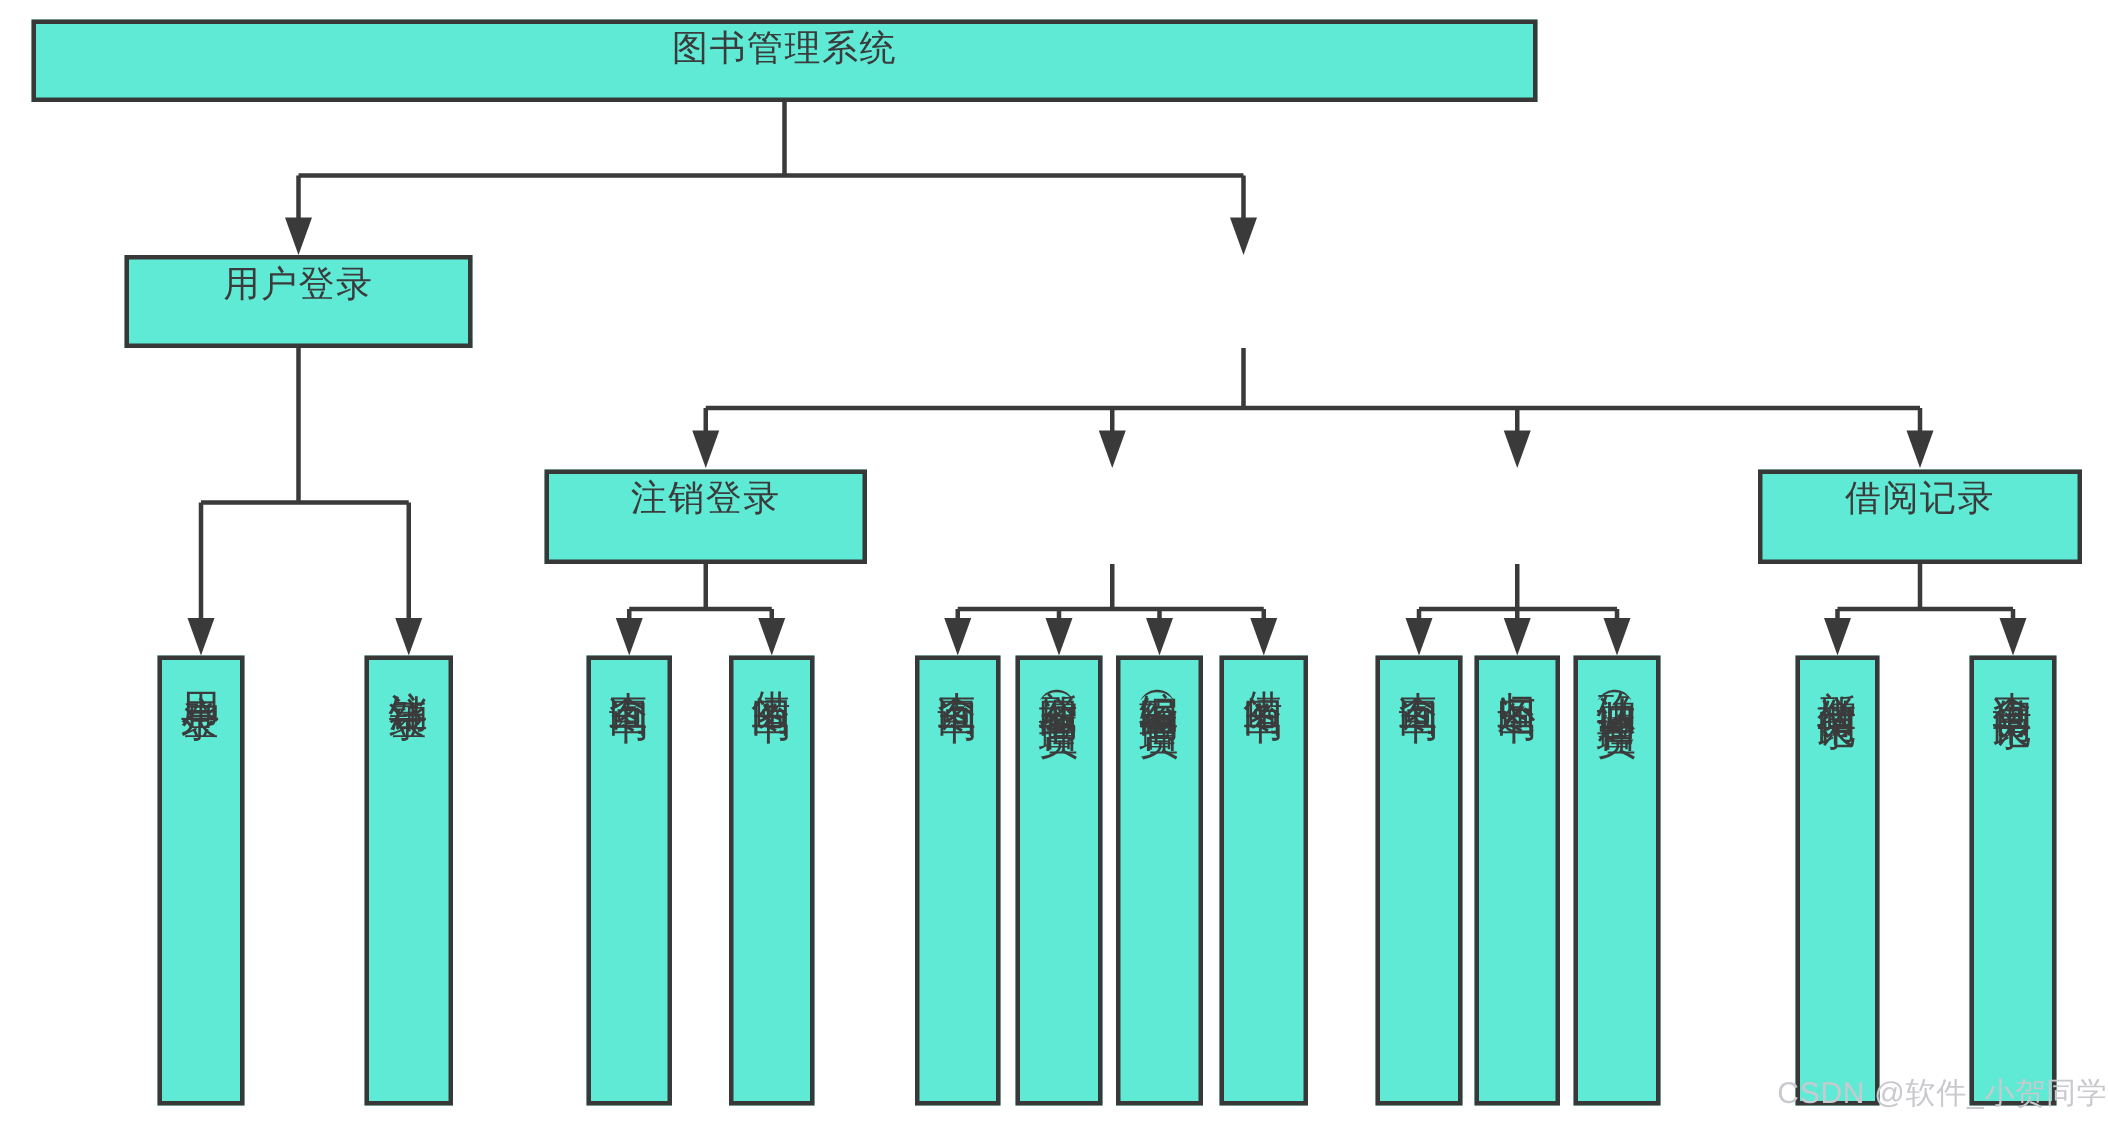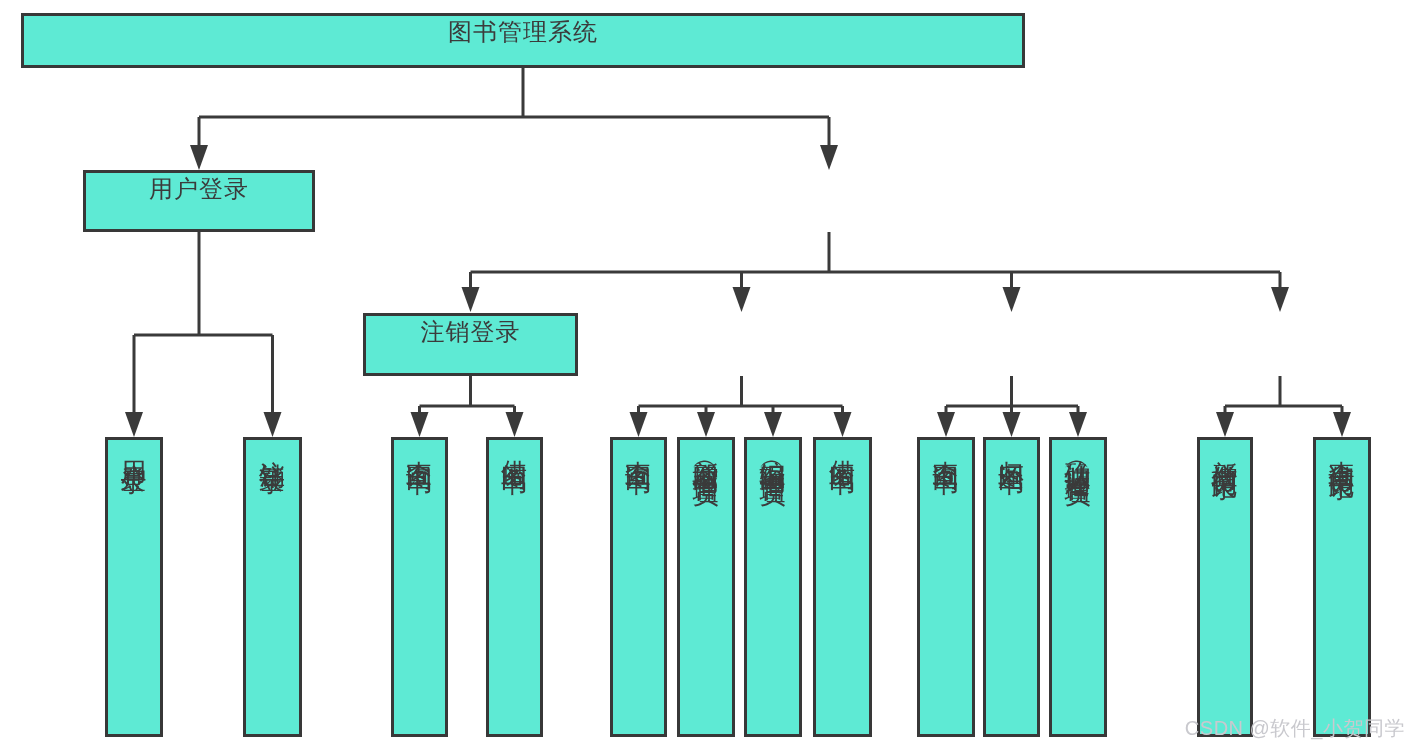--- a/index.html
+++ b/index.html
@@ -87,20 +87,23 @@
     <span class="lbl">图书管理系统</span>
   </div>
 
   <div class="node h" style="left:83px;top:170px;width:232px;height:62px">
     <span class="lbl">用户登录</span>
   </div>
 
   <div class="node h" style="left:363px;top:313px;width:215px;height:63px">
     <span class="lbl">注销登录</span>
   </div>
+  <div class="node h" style="left:1172px;top:313px;width:216px;height:63px">
+    <span class="lbl">借阅记录</span>
+  </div>
 
   <div class="node v" style="left:105px;top:437px;width:58px;height:300px">
     <span class="lbl">用户登录</span>
   </div>
   <div class="node v" style="left:243px;top:437px;width:59px;height:300px">
     <span class="lbl">注销登录</span>
   </div>
 
   <div class="node v" style="left:391px;top:437px;width:57px;height:300px">
     <span class="lbl">查询图书</span>

